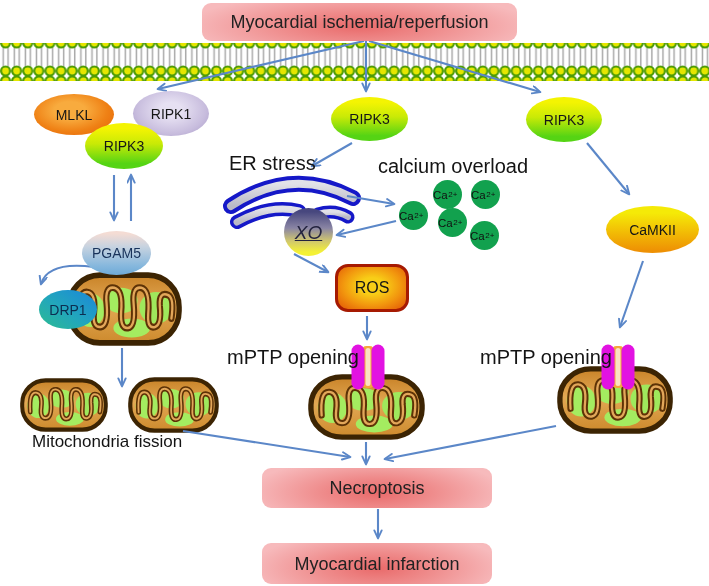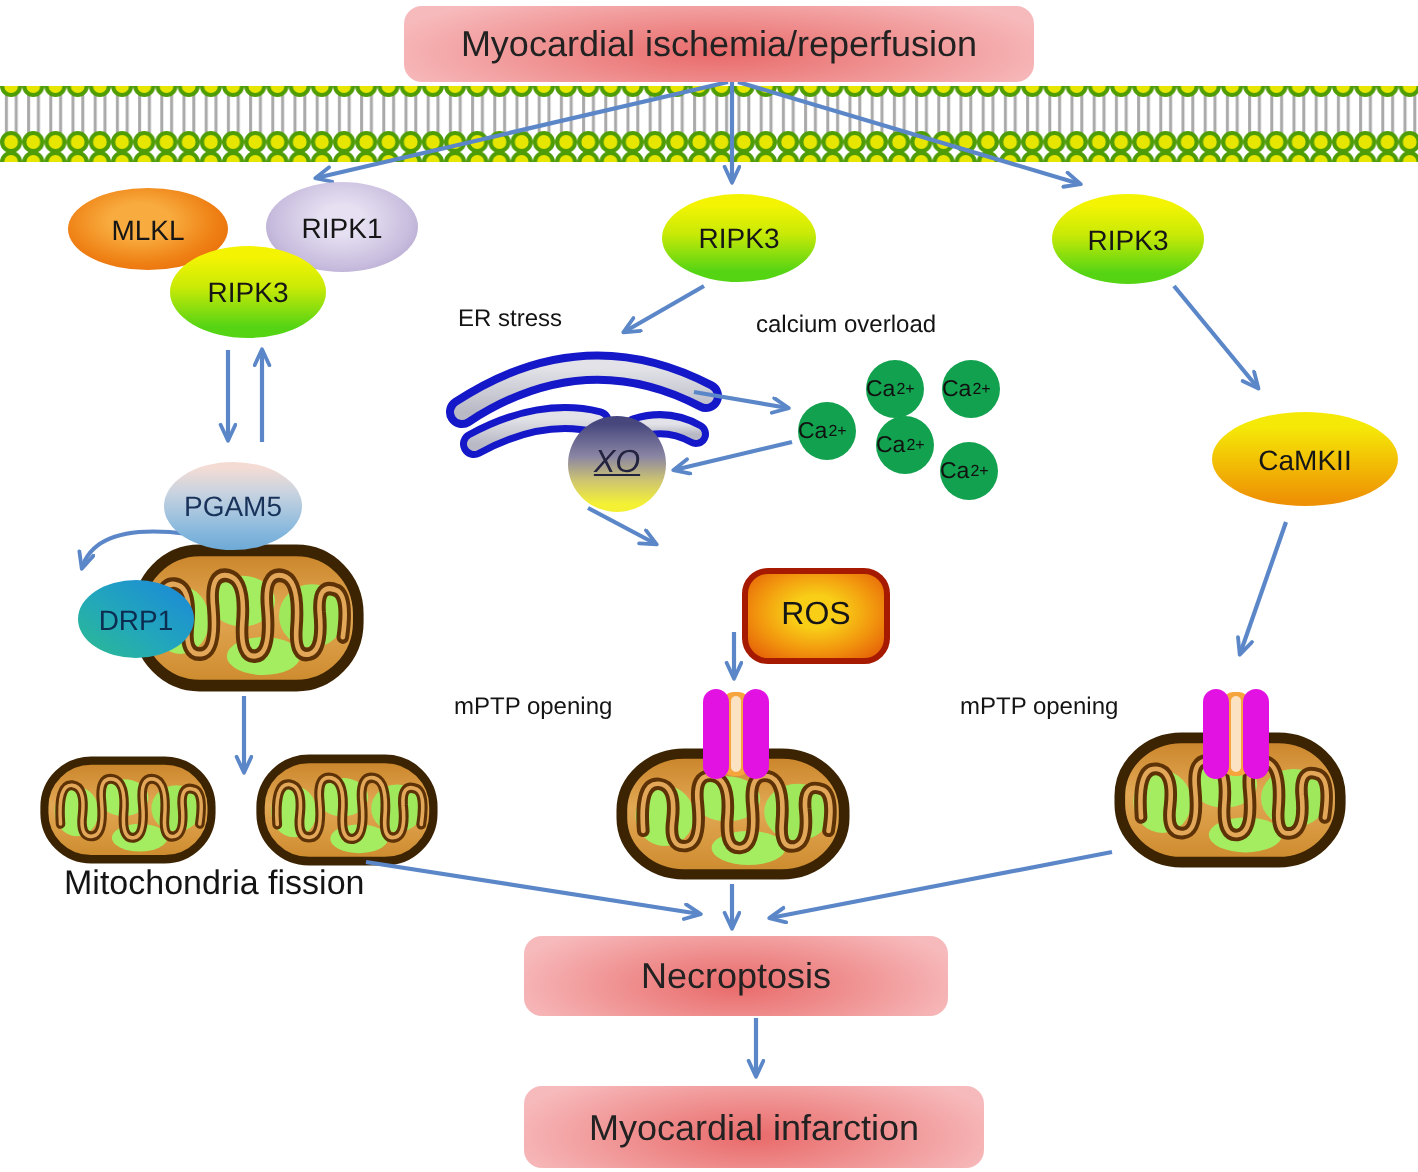--- a/index.html
+++ b/index.html
@@ -5,29 +5,29 @@
   html,body{margin:0;padding:0;background:#fff;}
   #fig{position:relative;width:709px;height:586px;background:#fff;overflow:hidden;
        font-family:"Liberation Sans",sans-serif;}
   #layer{position:absolute;left:0;top:0;}
   .node{position:absolute;display:flex;align-items:center;justify-content:center;
         color:#161616;font-size:14px;line-height:1;}
   .ellipse{border-radius:50%;}
   .pinkbox{border-radius:9px;
      background:radial-gradient(ellipse 55% 90% at 50% 62%, #e96a6a 0%, #ef8d8d 45%, #f7babc 100%);
      font-size:18px;color:#222;}
-  .lbl{position:absolute;color:#141414;font-size:12px;white-space:nowrap;}
+  .lbl{position:absolute;color:#141414;font-size:20px;white-space:nowrap;}
   .mlkl{background:radial-gradient(ellipse at 45% 40%, #f8ab3e 25%, #ef8115 60%, #e45e03 100%);}
   .ripk1{background:radial-gradient(ellipse at 50% 42%, #e6e0f2 20%, #c7bcdd 65%, #a294c4 100%);}
   .ripk3{background:linear-gradient(180deg,#f4f402 12%,#c9ea06 45%,#55d414 88%);}
   .pgam5{background:linear-gradient(180deg,#f4dcd4 6%,#c8d3e0 35%,#85b7dd 80%,#6ea9d6 100%);color:#18325a;}
   .drp1{background:linear-gradient(215deg,#1d8fd2 15%,#22a7bb 55%,#2cbb90 100%);color:#0c2d50;}
   .camkii{background:linear-gradient(180deg,#f5ea07 15%,#f2bd05 55%,#ee9104 95%);}
   .xo{background:linear-gradient(180deg,#47477e 8%,#8a85a4 42%,#cfc66f 68%,#f4f135 92%);
-      color:#23233f;font-style:italic;font-size:16px;text-decoration:underline;}
+      color:#23233f;font-style:italic;font-size:19px;text-decoration:underline;}
   .ros{border-radius:13px;border:3px solid #a61a02;
        background:radial-gradient(ellipse at 50% 45%, #f8ce17 25%, #f2970e 60%, #e45d07 95%);
        font-size:16px;}
   .ca{position:absolute;width:29px;height:29px;border-radius:50%;background:#12a14e;
       display:flex;align-items:center;justify-content:flex-start;color:#073b1e;
       font-size:11.5px;color:#111;}
   .ca sup{font-size:8px;line-height:0;margin-left:0.5px;}
 </style>
 </head>
 <body>
@@ -120,21 +120,21 @@
       <path d="M183,431 L350,457" marker-end="url(#ah)"></path>
       <path d="M366,442 L366,464" marker-end="url(#ah)"></path>
       <path d="M556,426 L385,459" marker-end="url(#ah)"></path>
       <path d="M378,509 L378,538" marker-end="url(#ah)"></path>
     </g>
   </svg>
 
   <div class="node pinkbox" style="left:202px;top:3px;width:315px;height:38px;">
     <span>Myocardial ischemia/reperfusion</span>
   </div>
-  <div class="node pinkbox" style="left:262px;top:468px;width:212px;height:40px;text-align:center;">
+  <div class="node pinkbox" style="left:262px;top:468px;width:230px;height:40px;text-align:center;">
     <span>Necroptosis</span>
   </div>
   <div class="node pinkbox" style="left:262px;top:543px;width:230px;height:41px;">
     <span>Myocardial infarction</span>
   </div>
 
   <div class="node ellipse mlkl" style="left:34px;top:94px;width:80px;height:41px;">
     <span>MLKL</span>
   </div>
   <div class="node ellipse ripk1" style="left:133px;top:91px;width:76px;height:45px;">
@@ -154,21 +154,21 @@
   </div>
   <div class="node ellipse ripk3" style="left:526px;top:97px;width:76px;height:45px;">
     <span>RIPK3</span>
   </div>
   <div class="node ellipse camkii" style="left:606px;top:206px;width:93px;height:47px;align-items:center;">
     <span>CaMKII</span>
   </div>
   <div class="node ellipse xo" style="left:284px;top:208px;width:49px;height:48px;">
     <span>XO</span>
   </div>
-  <div class="node ros" style="left:335px;top:284px;width:68px;height:42px;margin-left:36px;">
+  <div class="node ros" style="left:335px;top:264px;width:68px;height:42px;">
     <span>ROS</span>
   </div>
 
   <div class="ca" style="left:399px;top:201px;">
     <span>Ca</span>
       <sup>2+</sup>
   </div>
   <div class="ca" style="left:433px;top:180px;">
     <span>Ca</span>
       <sup>2+</sup>

